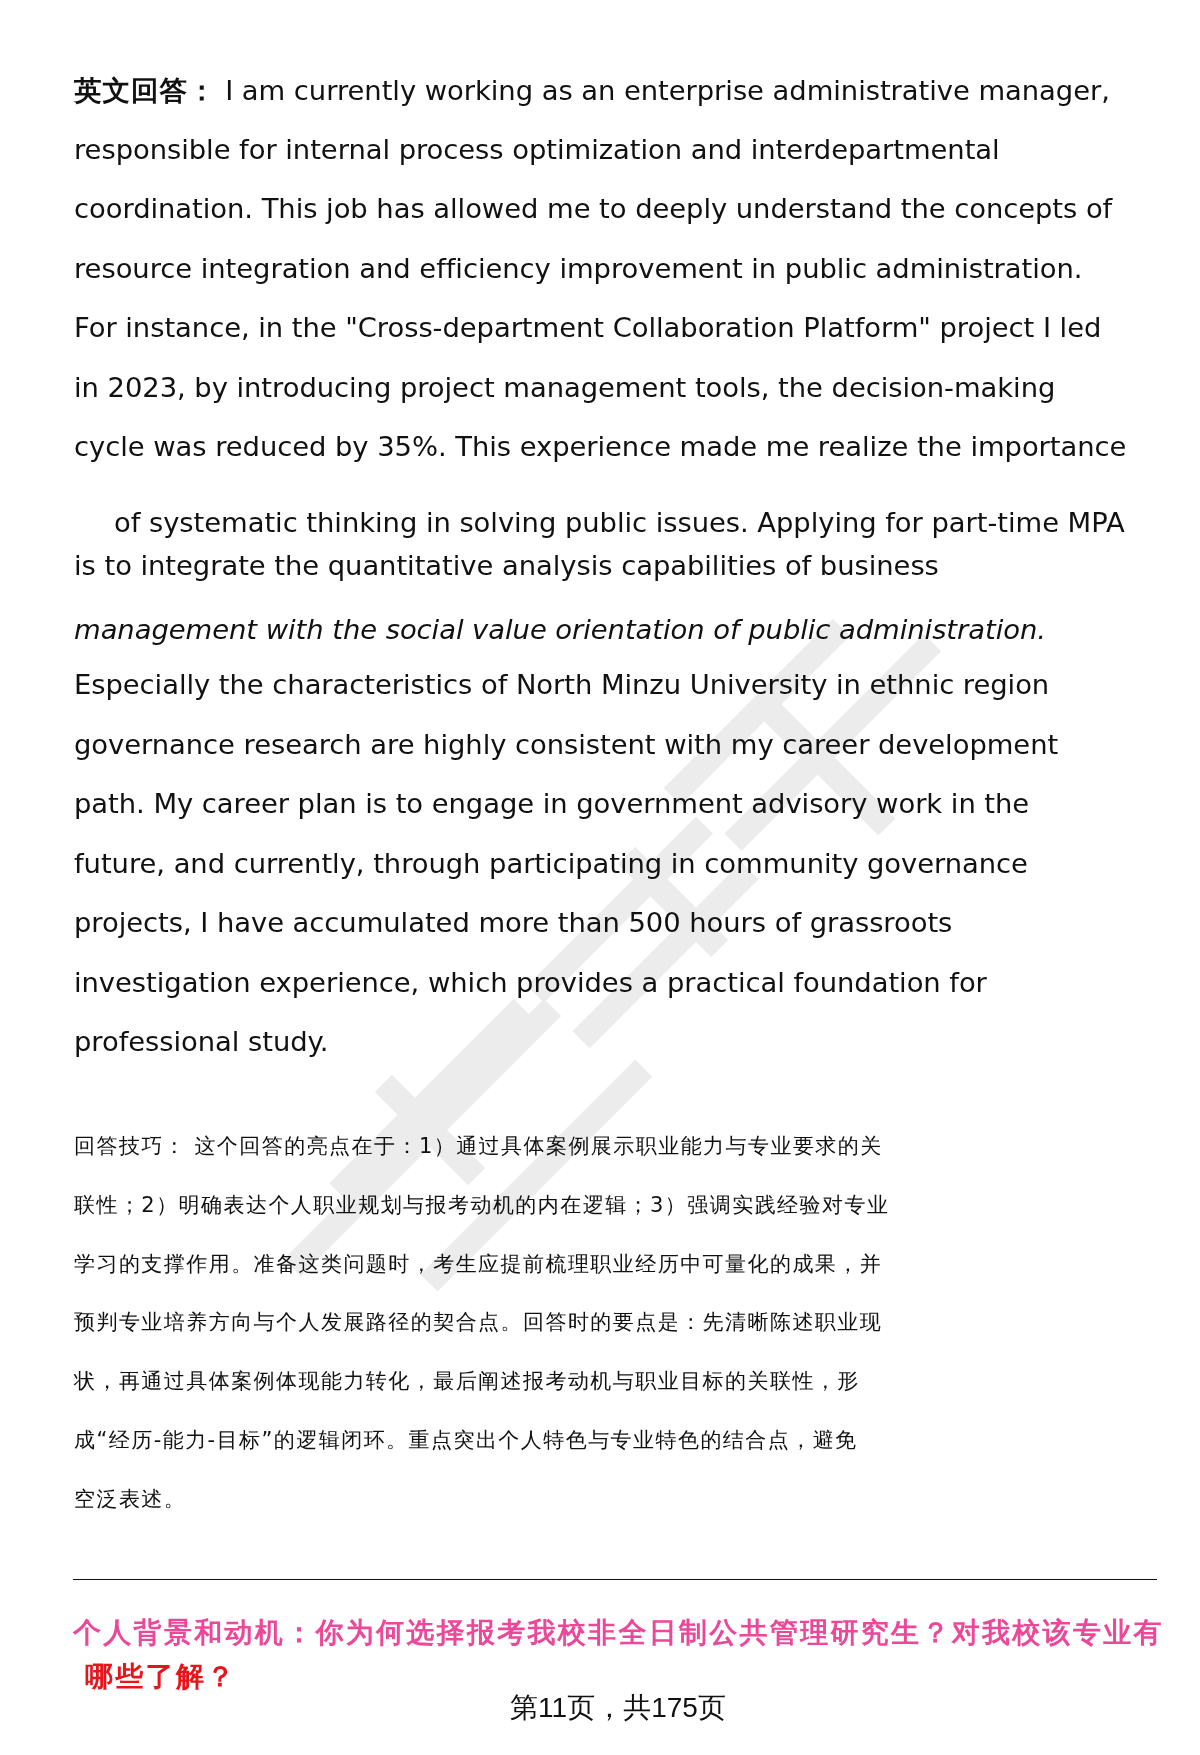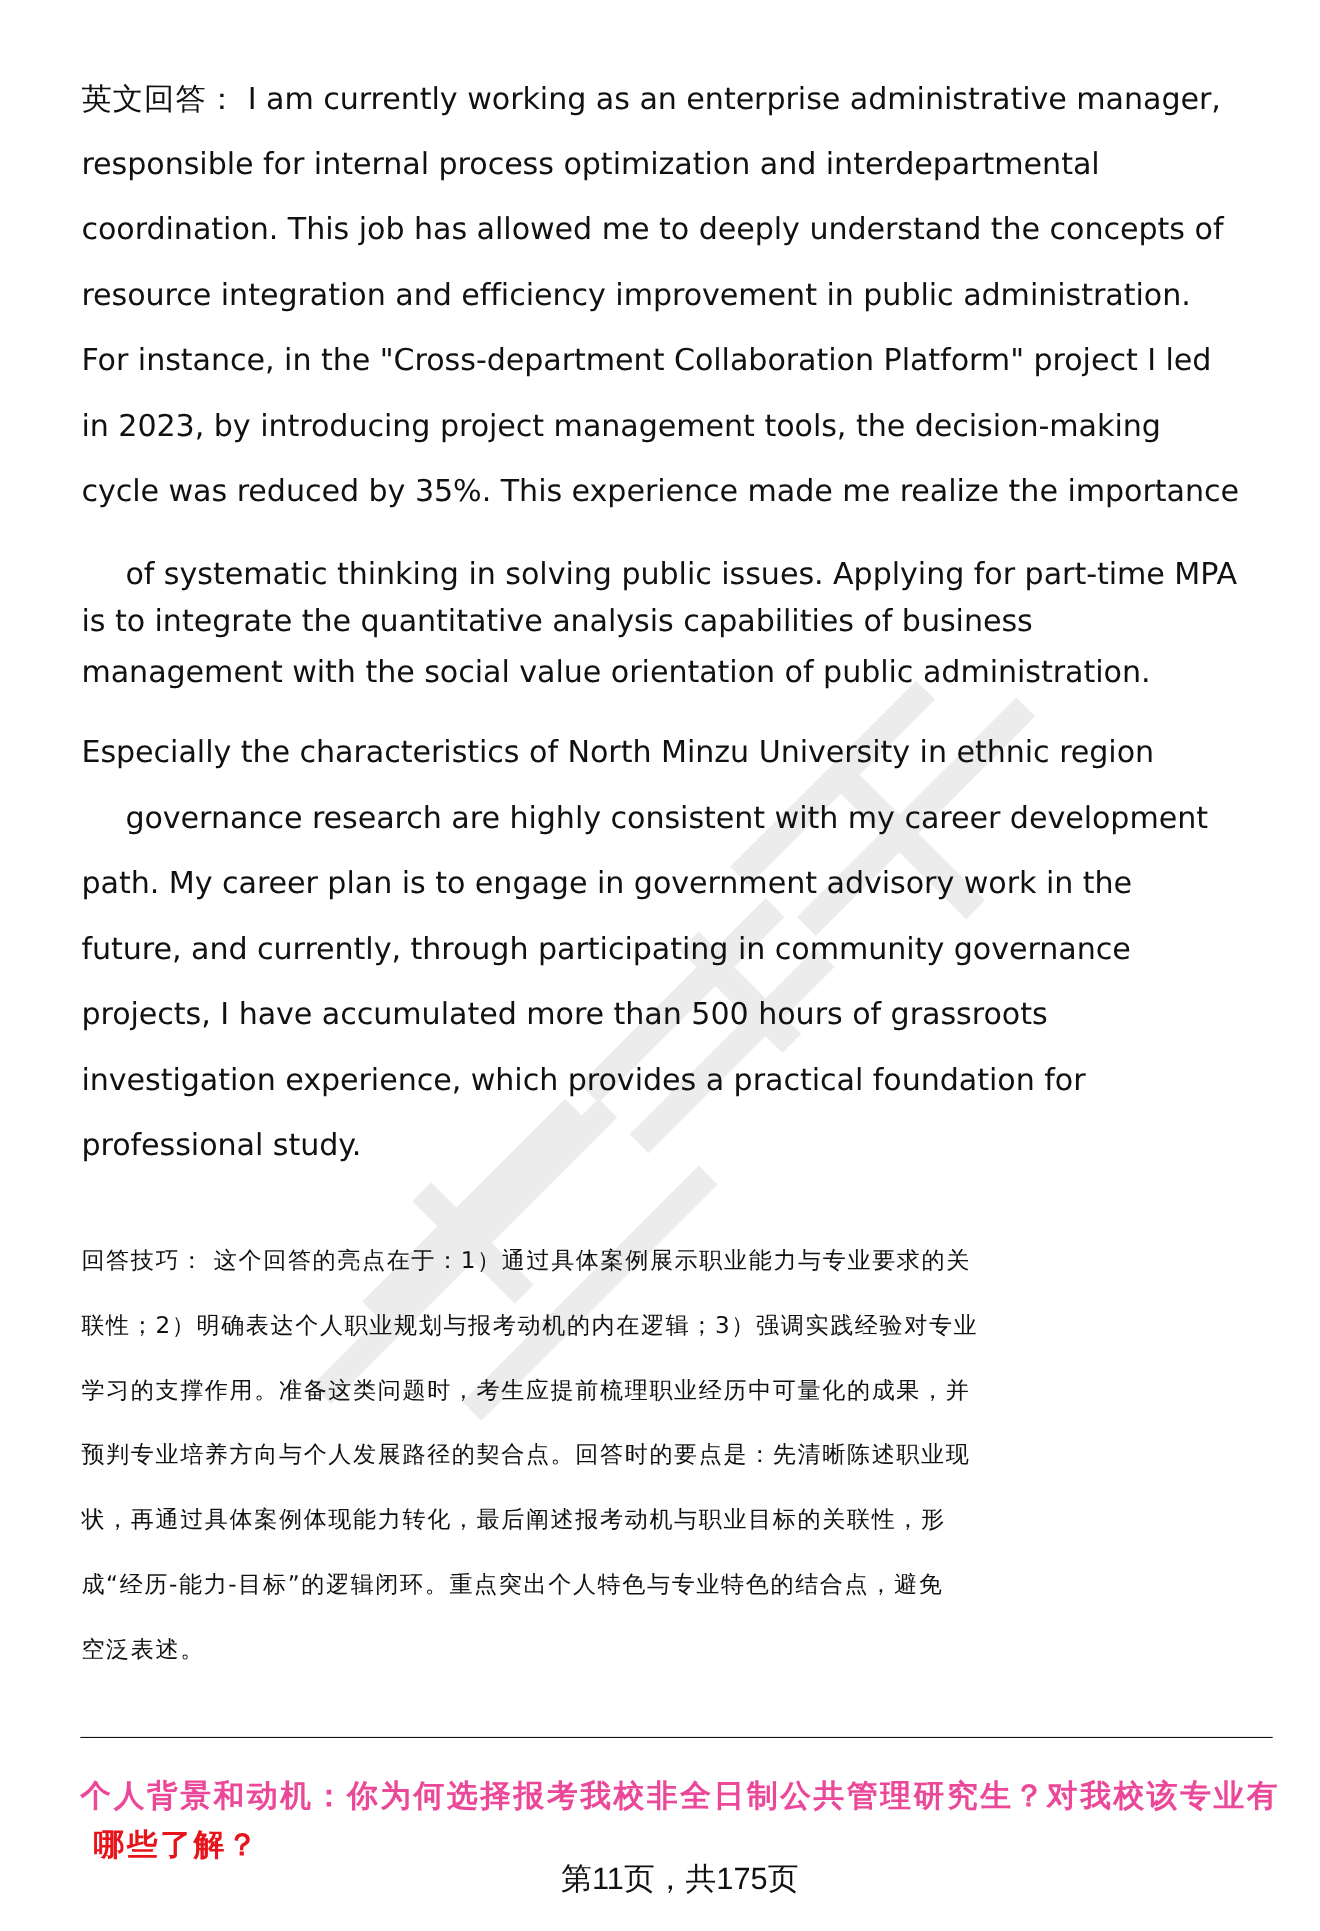--- a/index.html
+++ b/index.html
@@ -39,20 +39,21 @@
       height: 40px;
       line-height: 40px;
     }
     .en {
       font-size: 27.4px;
       letter-spacing: -0.05px;
     }
     .en .lead-cn {
       font-size: 27.5px;
       letter-spacing: 1px;
+      font-weight: bold;
     }
     .cn {
       font-size: 21px;
       letter-spacing: 1.45px;
     }
     .divider {
       position: absolute;
       left: 73px;
       width: 1084px;
       top: 1579px;
@@ -102,23 +103,23 @@
     <span class="lead-cn">英文回答：</span><span> I am currently working as an enterprise administrative manager,</span>
   </div>
   <div class="line en" style="top:130px;">responsible for internal process optimization and interdepartmental</div>
   <div class="line en" style="top:189px;">coordination. This job has allowed me to deeply understand the concepts of</div>
   <div class="line en" style="top:249px;">resource integration and efficiency improvement in public administration.</div>
   <div class="line en" style="top:308px;">For instance, in the "Cross-department Collaboration Platform" project I led</div>
   <div class="line en" style="top:368px;">in 2023, by introducing project management tools, the decision-making</div>
   <div class="line en" style="top:427px;">cycle was reduced by 35%. This experience made me realize the importance</div>
   <div class="line en" style="top:503px;margin-left:40px;">of systematic thinking in solving public issues. Applying for part-time MPA</div>
   <div class="line en" style="top:546px;">is to integrate the quantitative analysis capabilities of business</div>
-  <div class="line en" style="top:592px;">management with the social value orientation of public administration.</div>
+  <div class="line en" style="top:610px;font-style:italic;">management with the social value orientation of public administration.</div>
   <div class="line en" style="top:665px;">Especially the characteristics of North Minzu University in ethnic region</div>
-  <div class="line en" style="top:725px;margin-left:40px;">governance research are highly consistent with my career development</div>
+  <div class="line en" style="top:725px;">governance research are highly consistent with my career development</div>
   <div class="line en" style="top:784px;">path. My career plan is to engage in government advisory work in the</div>
   <div class="line en" style="top:844px;">future, and currently, through participating in community governance</div>
   <div class="line en" style="top:903px;">projects, I have accumulated more than 500 hours of grassroots</div>
   <div class="line en" style="top:963px;">investigation experience, which provides a practical foundation for</div>
   <div class="line en" style="top:1022px;">professional study.</div>
 
   <div class="line cn" style="top:1126px;">回答技巧： 这个回答的亮点在于：1）通过具体案例展示职业能力与专业要求的关</div>
   <div class="line cn" style="top:1185px;">联性；2）明确表达个人职业规划与报考动机的内在逻辑；3）强调实践经验对专业</div>
   <div class="line cn" style="top:1302px;">预判专业培养方向与个人发展路径的契合点。回答时的要点是：先清晰陈述职业现</div>
   <div class="line cn" style="top:1244px;">学习的支撑作用。准备这类问题时，考生应提前梳理职业经历中可量化的成果，并</div>

